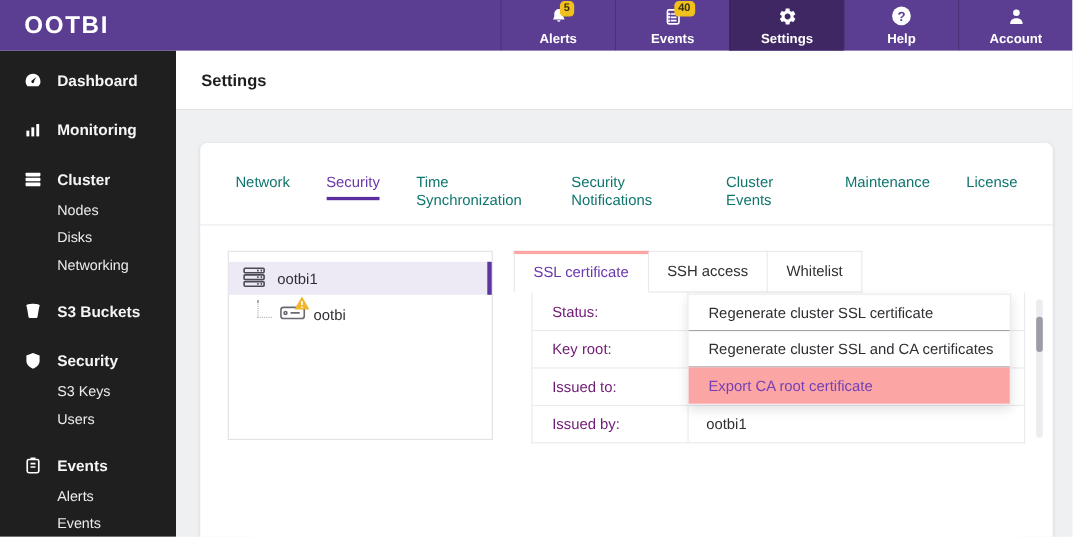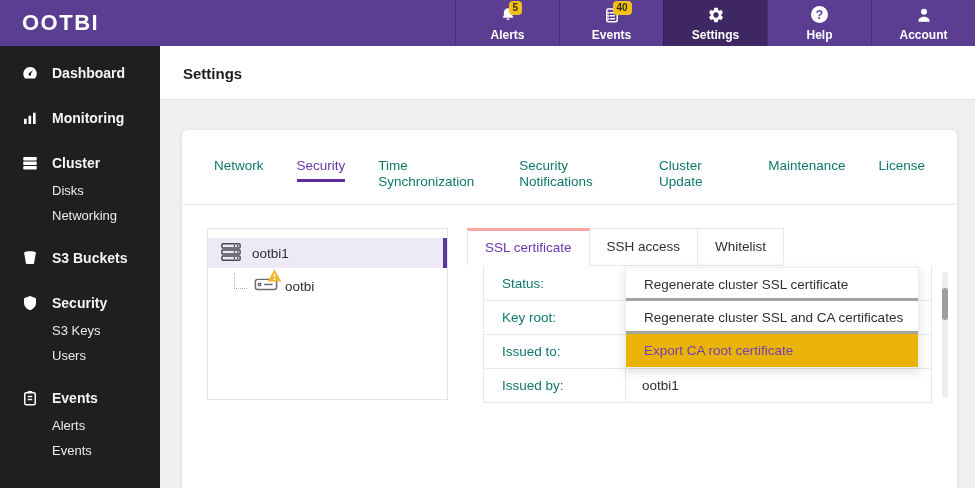--- a/index.html
+++ b/index.html
@@ -121,37 +121,37 @@
 
   
   .cert-table {
     position:absolute; left:301px; top:136px; width:449px;
     border:1px solid #e9e9ed; border-top:none;
   }
   .cert-row { display:flex; height:34px; border-top:1px solid #e9e9ed; }
   .cert-row:first-child { border-top:none; }
   .cert-label {
     width:142px; border-right:1px solid #e9e9ed; display:flex; align-items:center;
-    padding-left:18px; font-size:13.5px; color:#0f766e;
+    padding-left:18px; font-size:13.5px; color:#701a75;
   }
   .cert-value { flex:1; display:flex; align-items:center; padding-left:16px; font-size:13.5px; color:#2f2f33; }
 
   
   .ctx-menu {
     position:absolute; left:443px; top:137px; width:294px;
     background:#fff; border:1px solid #ececef;
     box-shadow:0 4px 10px rgba(30,30,50,0.15); z-index:8;
   }
   .ctx-item {
     height:33px; line-height:33px; padding-left:18px; font-size:13.5px;
-    color:#2f2f33; border-bottom:3px solid #a3a3a3; cursor:pointer;
+    color:#2f2f33; border-bottom:1px solid #a3a3a3; cursor:pointer;
     white-space:nowrap;
   }
   .ctx-item:last-child { border-bottom:none; }
-  .ctx-item.highlighted { color:#7440b4; background:#eab308; }
+  .ctx-item.highlighted { color:#7440b4; background:#fca5a5; }
 
   
   .vscroll {
     position:absolute; left:760px; top:142px; width:6px; height:126px;
     background:#ededf1; border-radius:3px;
   }
   .vscroll-thumb {
     position:absolute; top:16px; left:0; width:6px; height:32px;
     background:#9c9ca4; border-radius:3px; cursor:grab;
   }
@@ -243,20 +243,21 @@
     <div class="sb-head">
       <span class="sb-icon">
         <svg width="18" height="18" viewBox="0 0 24 24" fill="#fff">
             <rect x="3" y="4" width="18" height="4.5" rx="1"></rect>
             <rect x="3" y="10" width="18" height="4.5" rx="1"></rect>
             <rect x="3" y="16" width="18" height="4.5" rx="1"></rect>
           </svg>
       </span>
       <span>Cluster</span>
     </div>
+    <div class="sb-sub">Nodes</div>
     <div class="sb-sub">Disks</div>
     <div class="sb-sub">Networking</div>
   </div>
 
   <div class="sb-group">
     <div class="sb-head">
       <span class="sb-icon">
         <svg width="18" height="18" viewBox="0 0 24 24" fill="#fff">
             <path d="M4 5h16l-1 4.5-1.5 9c-.1.8-.8 1.5-1.7 1.5H8.2c-.9 0-1.6-.7-1.7-1.5L5 9.5z"></path>
             <path d="M4 5c0-1.1 3.6-2 8-2s8 .9 8 2-3.6 2-8 2-8-.9-8-2z" fill="#fff"></path>
@@ -298,21 +299,21 @@
   <div class="page-title">Settings</div>
 </div>
 
 <section class="card">
 
   <div class="card-tabs">
     <div class="tab">Network</div>
     <div class="tab active">Security</div>
     <div class="tab wrap">Time Synchronization</div>
     <div class="tab wrap">Security Notifications</div>
-    <div class="tab wrap">Cluster Update</div>
+    <div class="tab wrap">Cluster Events</div>
     <div class="tab">Maintenance</div>
     <div class="tab">License</div>
   </div>
 
   <div class="tree-panel">
     <div class="tree-row1">
       <span>
         <svg width="22" height="20" viewBox="0 0 24 22" fill="none" stroke="#4a4a50" stroke-width="1.6">
             <rect x="2" y="2" width="20" height="4.6" rx="1"></rect>
             <rect x="2" y="8.7" width="20" height="4.6" rx="1"></rect>

